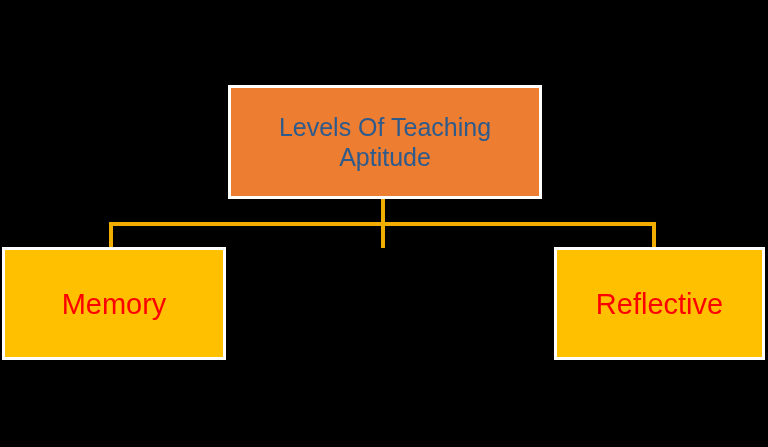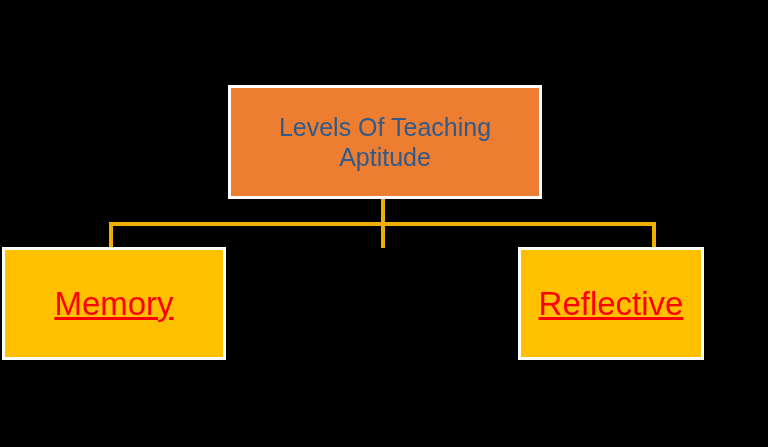--- a/index.html
+++ b/index.html
@@ -37,27 +37,26 @@
     line-height: 30px;
     padding: 0 26px;
   }
   .child-node {
     top: 247px;
     height: 113px;
     background: #FFC000;
   }
   .child-node .label {
     color: #FF0000;
-    font-size: 33px;
+    font-size: 29px;
     line-height: 32px;
-    text-decoration: underline;
   }
   .child-memory      { left: 2px;   width: 224px; }
   .child-understanding { left: 271px; width: 225px; }
-  .child-reflective  { left: 518px; width: 186px; }
+  .child-reflective  { left: 554px; width: 211px; }
   .connector {
     position: absolute;
     background: #F2AE00;
   }
   .conn-center-v { left: 381px; top: 199px; width: 4px;  height: 49px; }
   .conn-h        { left: 109px; top: 222px; width: 547px; height: 4px; }
   .conn-left-v   { left: 109px; top: 222px; width: 4px;  height: 26px; }
   .conn-right-v  { left: 652px; top: 222px; width: 4px;  height: 26px; }
 </style>
 </head>

